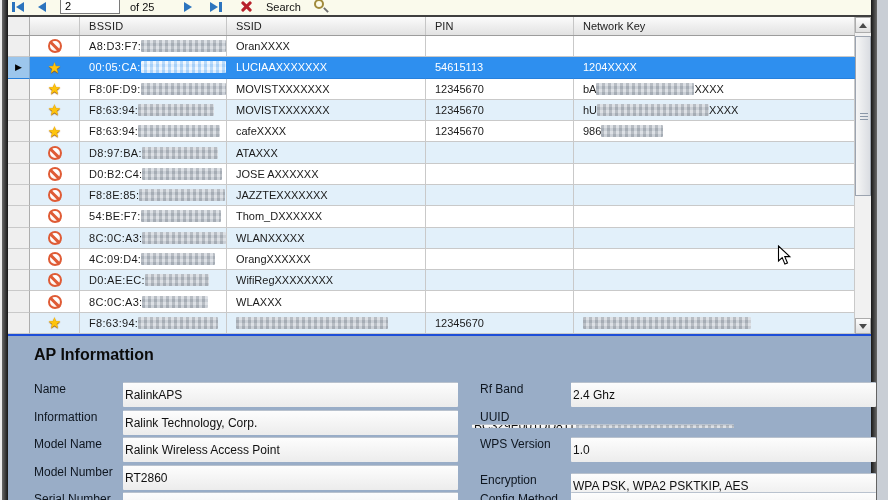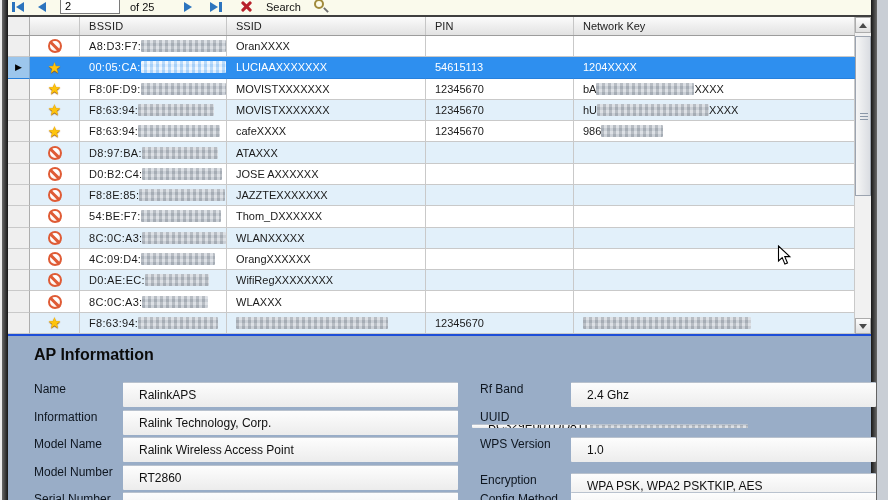--- a/index.html
+++ b/index.html
@@ -93,21 +93,21 @@
   .panel-title { position:absolute; left:26px; top:10px; font-size:16px; font-weight:bold; color:#0B0B0B; }
   .fields { position:absolute; top:46px; }
   .fields-left { left:18px; width:432px; }
   .fields-right { left:464px; width:404px; }
   .field-row { position:absolute; left:0; display:flex; width:100%; height:18px; align-items:flex-start; }
   .field-label { font-size:12px; color:#0E1620; }
   .fields-left .field-label { width:97px; padding-left:8px; }
   .fields-right .field-label { width:99px; padding-left:8px; }
   .field-box { flex:1; height:25px; background:linear-gradient(#FDFDFD,#ECECEC);
                border-top:1px solid #B9C2CE; border-radius:1px; display:flex; align-items:center;
-               padding-left:16px; overflow:hidden; white-space:nowrap; }
+               padding-left:2px; overflow:hidden; white-space:nowrap; }
   .field-value { font-size:12px; color:#101010; }
   .field-box .blur { height:11px; margin-left:1px; }
 
   
   .cursor { position:absolute; left:777px; top:245px; pointer-events:none; }
 </style>
 </head>
 <body>
 
 <div class="stage">

